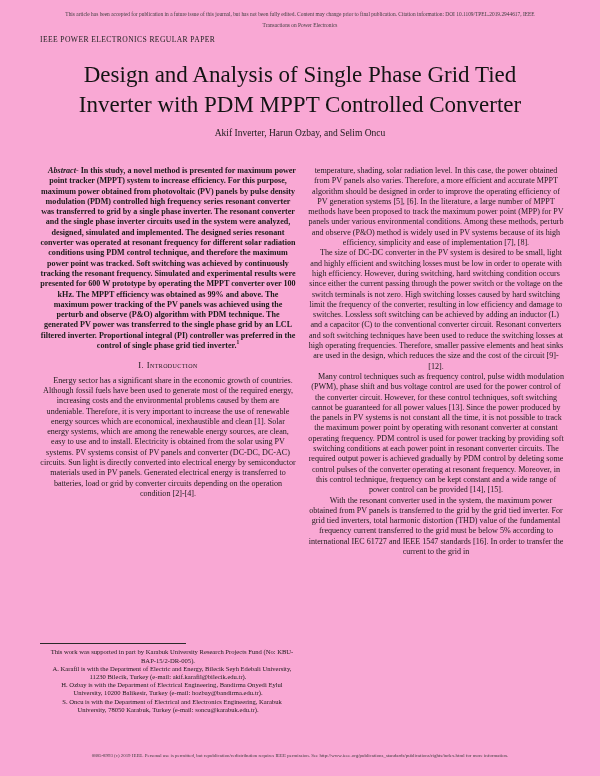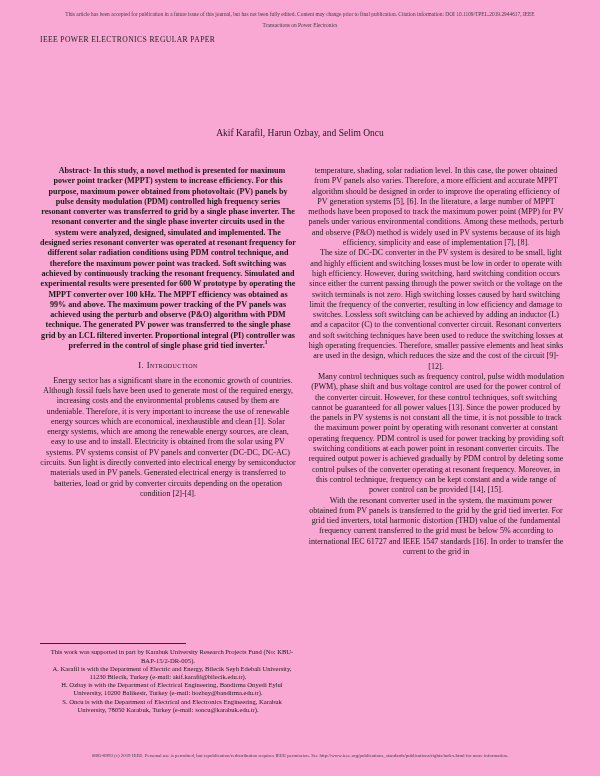--- a/index.html
+++ b/index.html
@@ -65,21 +65,21 @@
     line-height: 10.3px;
     text-align: justify;
     display: flex;
     flex-direction: column;
   }
   .col p { margin: 0; text-align: center; }
   .abstract {
     font-weight: bold;
     text-indent: 8px;
   }
-  .abstract .abstract-label { }
+  .abstract .abstract-label { font-style: italic; }
   sup.fnmark { font-size: 5.5px; vertical-align: super; line-height: 0; }
   .section-heading {
     text-align: center;
     font-variant: small-caps;
     font-size: 8.6px;
     margin: 9px 0 5px 0 !important;
     text-indent: 0;
     font-weight: normal;
     letter-spacing: 0.4px;
   }
@@ -112,22 +112,26 @@
 
 <div class="page">
 
   <div class="notice">
     <div>This article has been accepted for publication in a future issue of this journal, but has not been fully edited. Content may change prior to final publication. Citation information: DOI 10.1109/TPEL.2019.2944617, IEEE</div>
     <div>Transactions on Power Electronics</div>
   </div>
 
   <div class="running-head">IEEE POWER ELECTRONICS REGULAR PAPER</div>
 
+  <div class="title">
+    <div>Design and Analysis of Single Phase Grid Tied</div>
+    <div>Inverter with PDM MPPT Controlled Converter</div>
+  </div>
 
-  <div class="authors">Akif Karafil, Harun Ozbay, and Selim Oncu</div>
+  <div class="authors">Akif Inverter, Harun Ozbay, and Selim Oncu</div>
 
   <div class="columns">
 
     <div class="col">
       <p class="abstract"><span class="abstract-label">Abstract-</span><span> In this study, a novel method is presented for maximum power point tracker (MPPT) system to increase efficiency. For this purpose, maximum power obtained from photovoltaic (PV) panels by pulse density modulation (PDM) controlled high frequency series resonant converter was transferred to grid by a single phase inverter. The resonant converter and the single phase inverter circuits used in the system were analyzed, designed, simulated and implemented. The designed series resonant converter was operated at resonant frequency for different solar radiation conditions using PDM control technique, and therefore the maximum power point was tracked. Soft switching was achieved by continuously tracking the resonant frequency. Simulated and experimental results were presented for 600 W prototype by operating the MPPT converter over 100 kHz. The MPPT efficiency was obtained as 99% and above. The maximum power tracking of the PV panels was achieved using the perturb and observe (P&amp;O) algorithm with PDM technique. The generated PV power was transferred to the single phase grid by an LCL filtered inverter. Proportional integral (PI) controller was preferred in the control of single phase grid tied inverter.</span><sup class="fnmark">1</sup></p>
 
       <p class="section-heading">I. Introduction</p>
 
       <p class="indent">Energy sector has a significant share in the economic growth of countries. Although fossil fuels have been used to generate most of the required energy, increasing costs and the environmental problems caused by them are undeniable. Therefore, it is very important to increase the use of renewable energy sources which are economical, inexhaustible and clean [1]. Solar energy systems, which are among the renewable energy sources, are clean, easy to use and to install. Electricity is obtained from the solar using PV systems. PV systems consist of PV panels and converter (DC-DC, DC-AC) circuits. Sun light is directly converted into electrical energy by semiconductor materials used in PV panels. Generated electrical energy is transferred to batteries, load or grid by converter circuits depending on the operation condition [2]-[4].</p>
 

